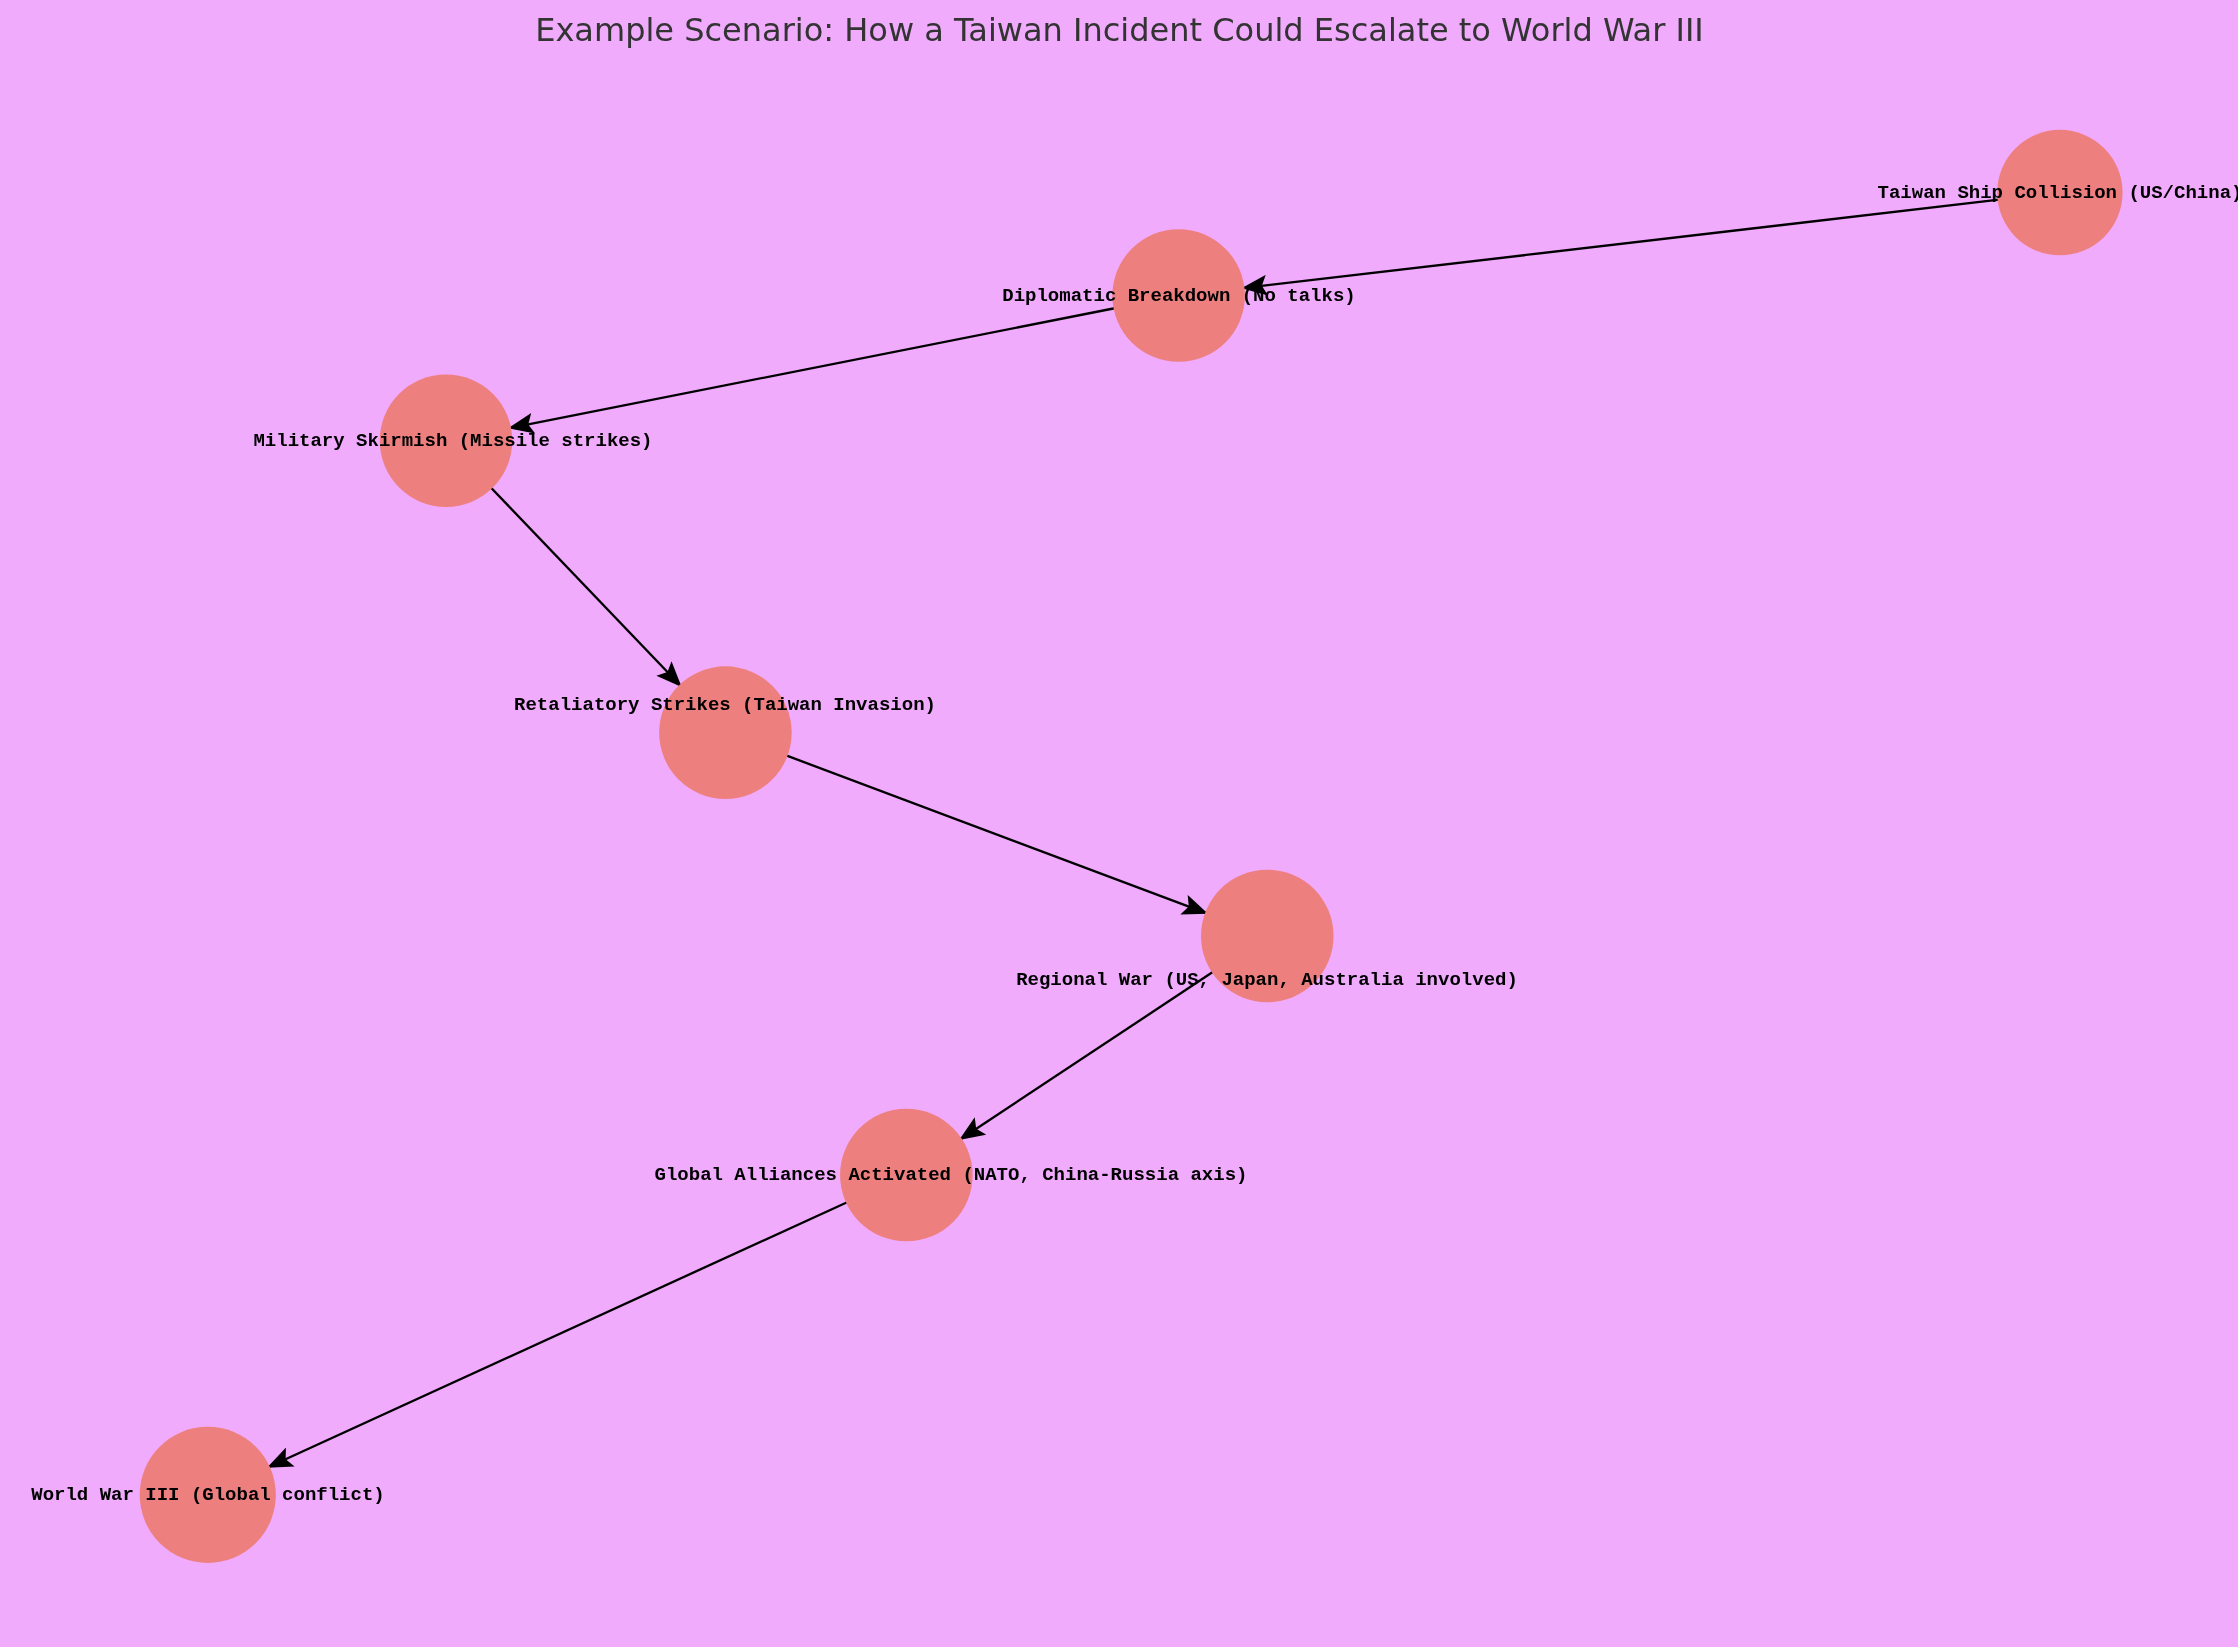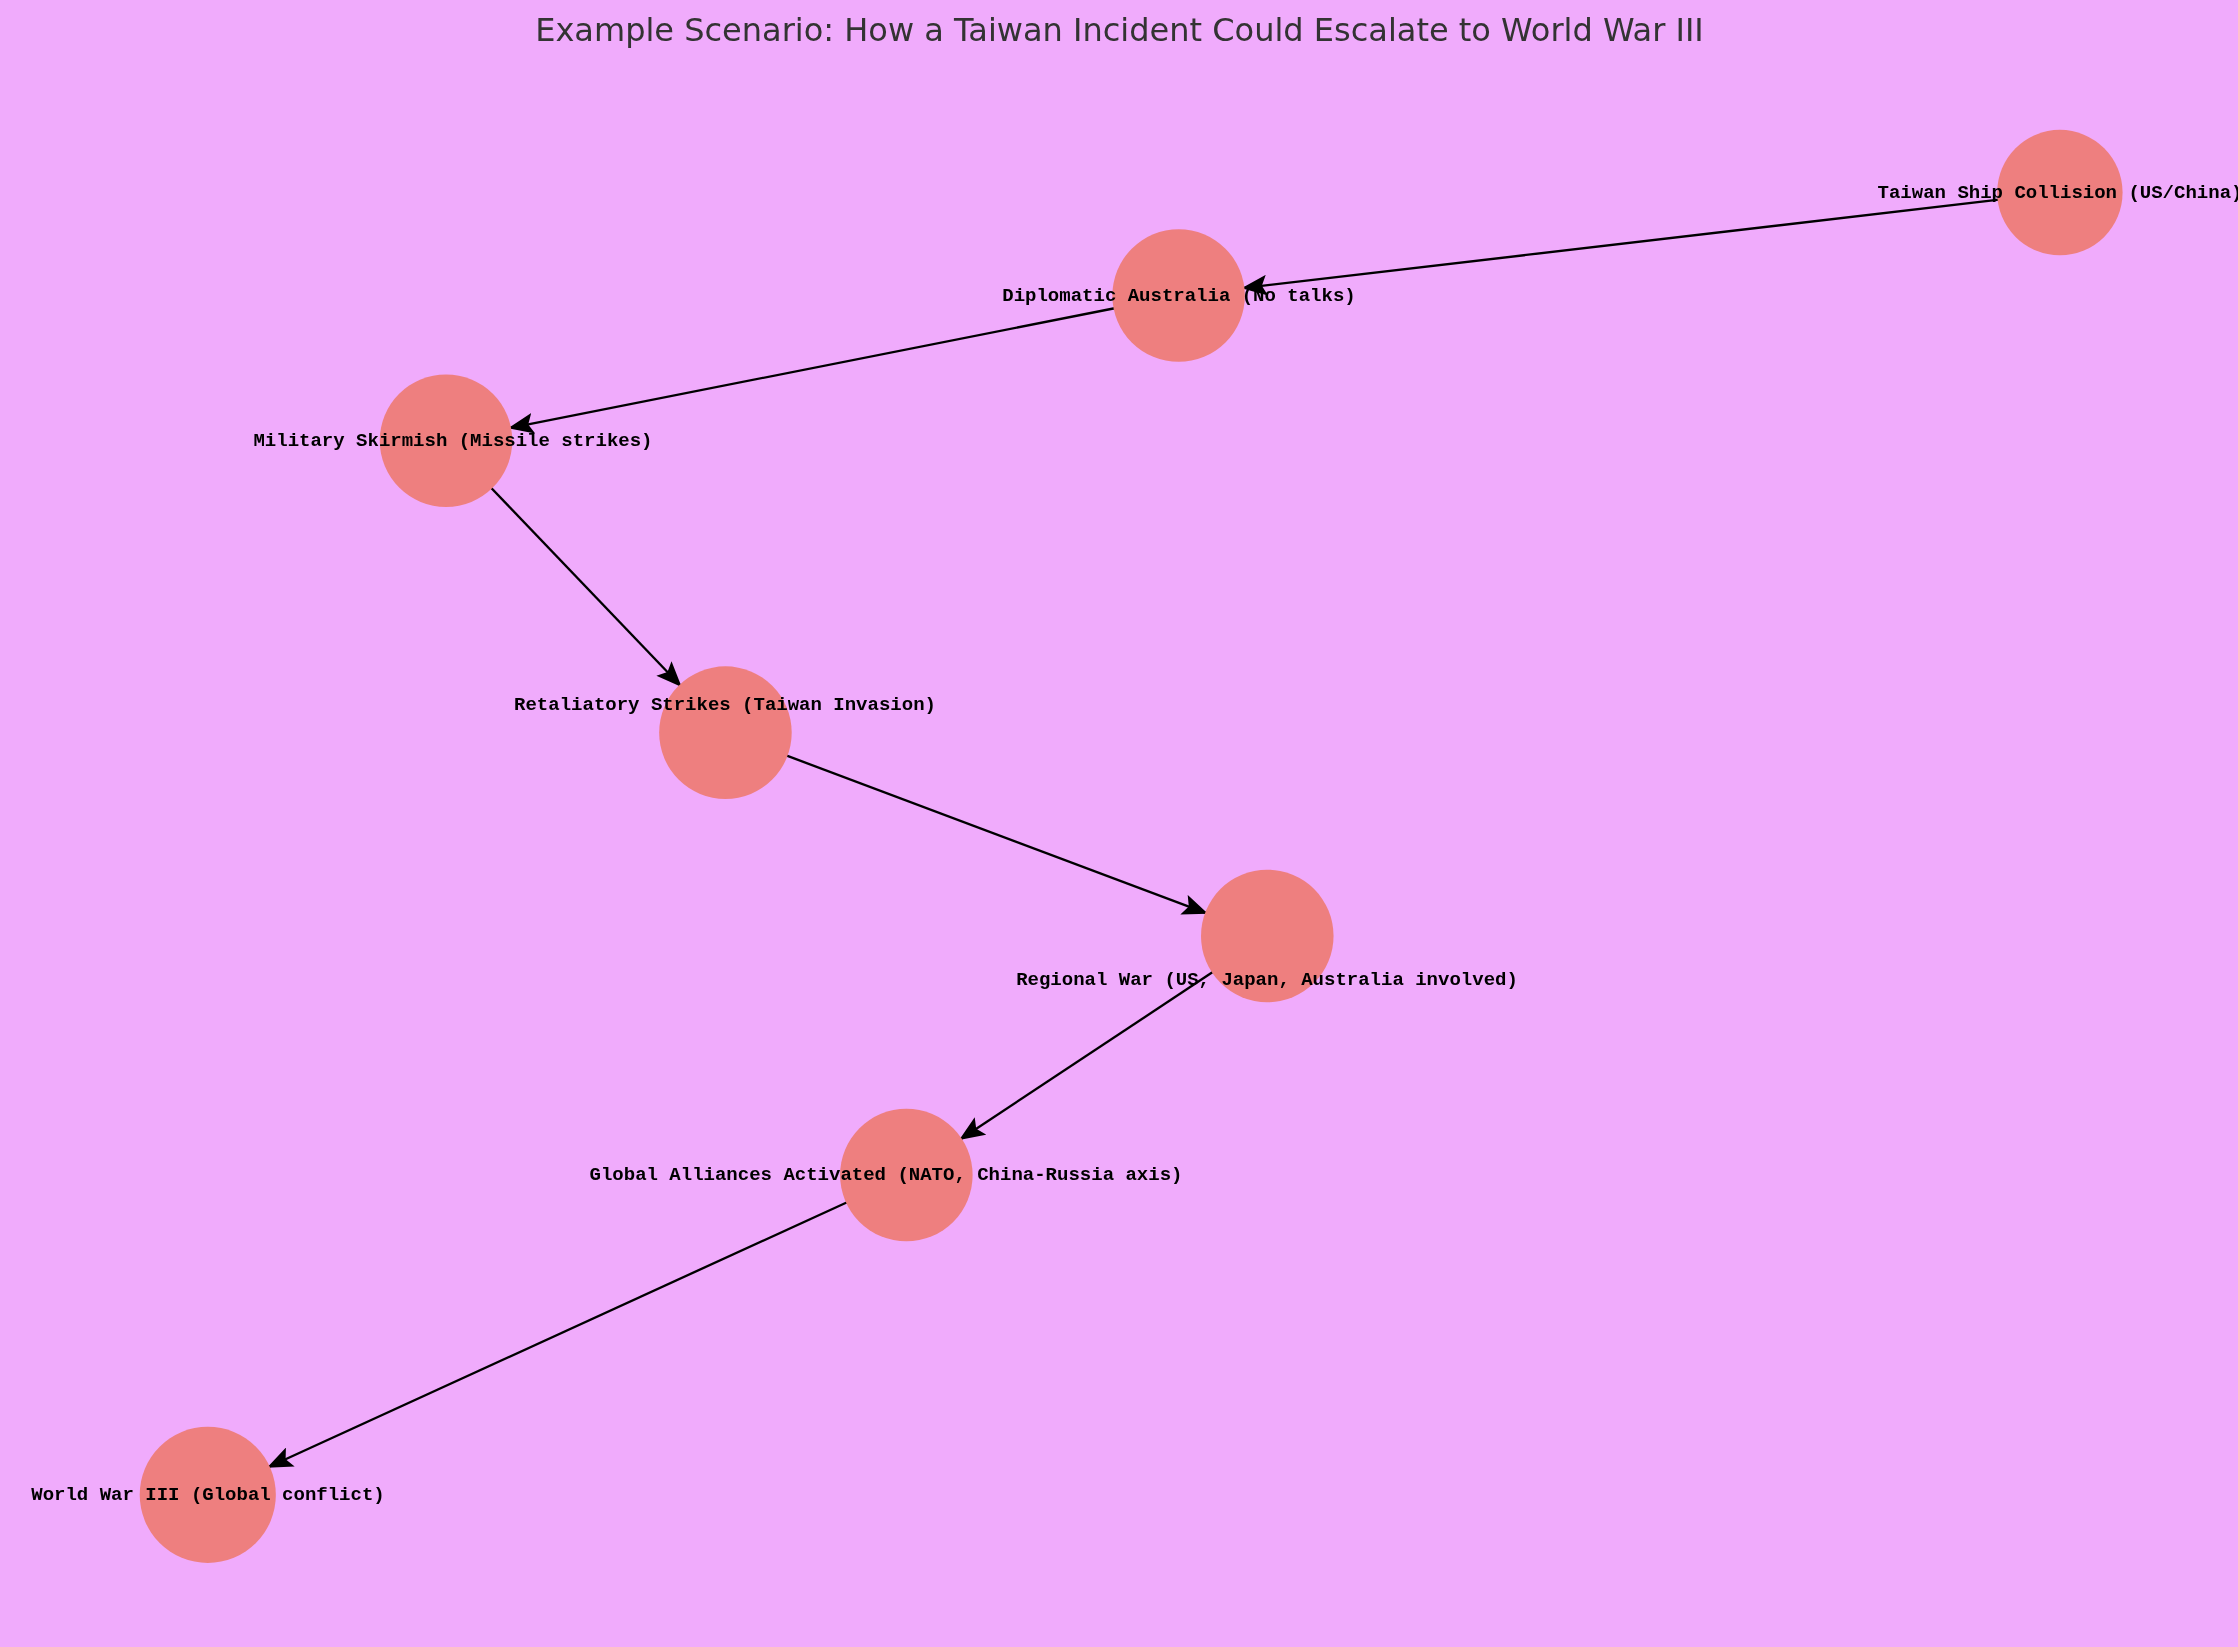--- a/index.html
+++ b/index.html
@@ -77,22 +77,22 @@
         <circle cx="498" cy="492" r="74" fill="#ee7f7f"></circle>
         <circle cx="810" cy="818" r="74" fill="#ee7f7f"></circle>
         <circle cx="1415" cy="1045" r="74" fill="#ee7f7f"></circle>
         <circle cx="1012" cy="1312" r="74" fill="#ee7f7f"></circle>
         <circle cx="232" cy="1669" r="76" fill="#ee7f7f"></circle>
       </g>
   </svg>
 
   <div id="labels-layer">
       <div class="node-label" style="left: 2060px; top: 193px;">Taiwan Ship Collision (US/China)</div>
-      <div class="node-label" style="left: 1179px; top: 296px;">Diplomatic Australia (No talks)</div>
+      <div class="node-label" style="left: 1179px; top: 296px;">Diplomatic Breakdown (No talks)</div>
       <div class="node-label" style="left: 453px; top: 441px;">Military Skirmish (Missile strikes)</div>
       <div class="node-label" style="left: 725px; top: 705px;">Retaliatory Strikes (Taiwan Invasion)</div>
       <div class="node-label" style="left: 1267px; top: 980px;">Regional War (US, Japan, Australia involved)</div>
-      <div class="node-label" style="left: 886px; top: 1175px;">Global Alliances Activated (NATO, China-Russia axis)</div>
+      <div class="node-label" style="left: 951px; top: 1175px;">Global Alliances Activated (NATO, China-Russia axis)</div>
       <div class="node-label" style="left: 208px; top: 1495px;">World War III (Global conflict)</div>
     </div>
 
 </div>
 
 
 </body></html>

